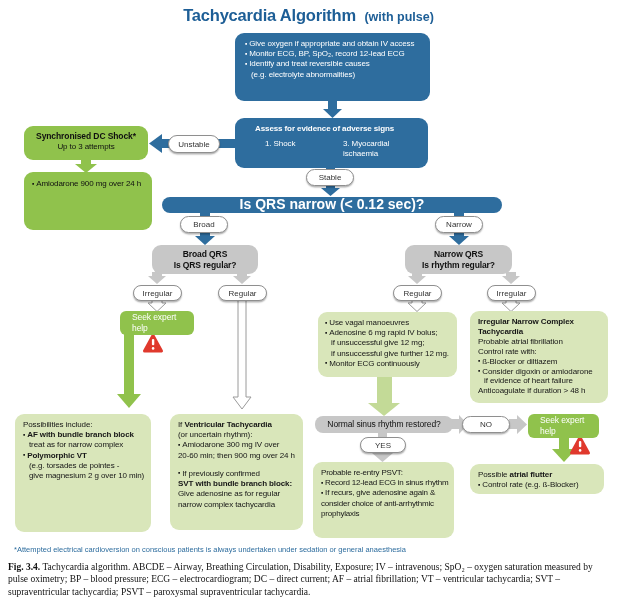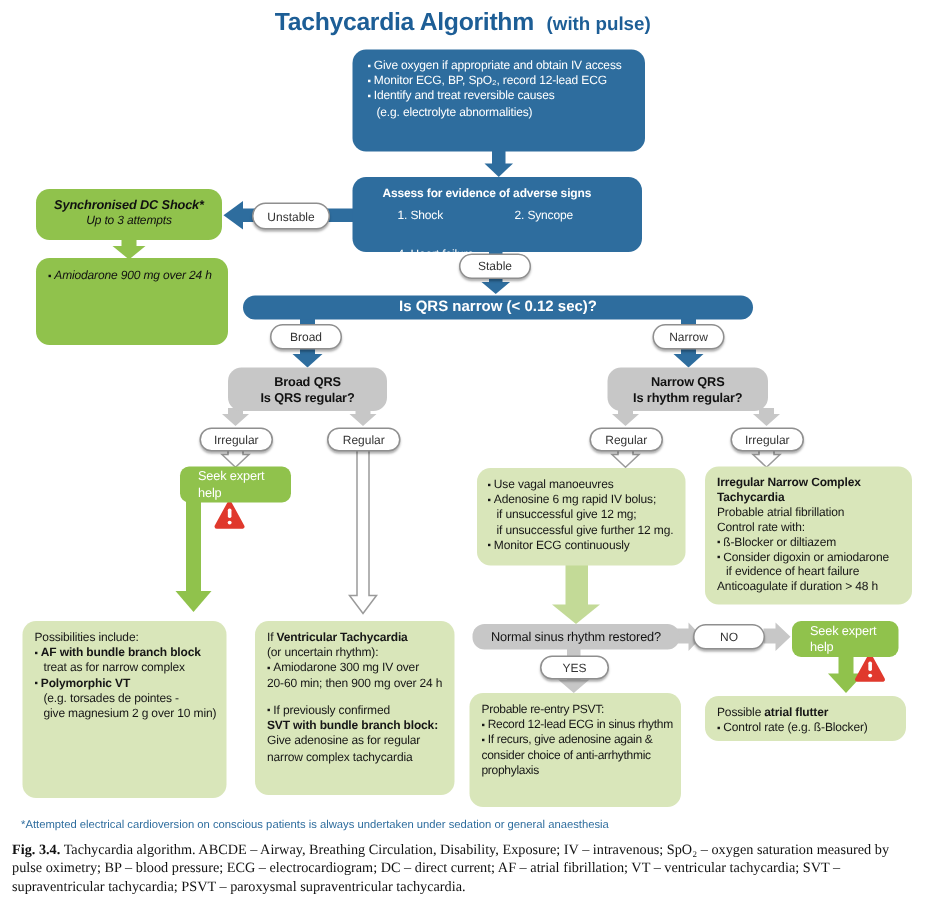--- a/index.html
+++ b/index.html
@@ -9,26 +9,26 @@
   html,body{margin:0;padding:0;background:#fff;}
   .canvas{position:relative;width:617px;height:600px;background:#ffffff;
           font-family:"Liberation Sans",sans-serif;overflow:hidden;}
   .connectors{position:absolute;left:0;top:0;z-index:1;}
   .title{position:absolute;left:0;top:6px;width:617px;text-align:center;color:var(--titleblue);z-index:2;}
   .t-main{font-size:16.5px;font-weight:700;letter-spacing:-0.2px;}
   .t-suffix{font-size:12.5px;font-weight:700;margin-left:4px;}
   .box{position:absolute;z-index:2;box-sizing:border-box;border-radius:9px;
        font-size:8px;line-height:1.28;letter-spacing:-0.1px;}
   .blue{background:var(--blue);color:#fff;padding:6px 8px 6px 10px;}
-  .brightgreen{background:var(--green);color:#101010;padding:5px 6px;font-style:italic;}
+  .brightgreen{background:var(--green);color:#101010;padding:5px 6px;}
   .lightgreen{background:var(--lgreen);color:#161616;padding:6px 8px;}
   .graybox{background:var(--gray);color:#111;font-weight:700;text-align:center;
            display:flex;flex-direction:column;justify-content:center;font-size:8.5px;}
   .bar{display:flex;align-items:center;justify-content:center;font-weight:700;
-       font-size:10px;color:#fff;background:var(--blue);border-radius:8px;letter-spacing:0;}
+       font-size:14px;color:#fff;background:var(--blue);border-radius:8px;letter-spacing:0;}
   .seek{background:var(--green);color:#fff;display:flex;align-items:center;justify-content:center;
         font-size:8.5px;border-radius:6px;padding:12px;}
   .pill{position:absolute;z-index:3;background:#fff;border:1px solid #8f8f8f;border-radius:9px;
         display:flex;align-items:center;justify-content:center;font-size:8px;color:#333;
         box-shadow:0 1.5px 1.5px rgba(0,0,0,.3);box-sizing:border-box;}
   .line{white-space:nowrap;}
   .wrapline{white-space:normal;}
   .bullet{padding-left:6px;text-indent:-6px;}
   .bullet::before{content:"\25AA";margin-right:2px;font-size:6.5px;vertical-align:0.5px;}
   .indent{padding-left:6px;}
@@ -108,20 +108,21 @@
     <div class="line bullet">Give oxygen if appropriate and obtain IV access</div>
     <div class="line bullet">Monitor ECG, BP, SpO₂, record 12-lead ECG</div>
     <div class="line bullet">Identify and treat reversible causes</div>
     <div class="line indent">(e.g. electrolyte abnormalities)</div>
   </div>
 
   <div class="box blue" style="left:235px;top:118px;width:193px;height:50px;padding-left:20px;">
     <div class="line b">Assess for evidence of adverse signs</div>
     <div class="adv-grid">
       <span>1. Shock</span>
+      <span>3. Myocardial ischaemia</span>
       <span>2. Syncope</span>
       <span>4. Heart failure</span>
     </div>
   </div>
 
   <div class="pill" style="left:168px;top:135px;width:52px;height:18px;">Unstable</div>
   <div class="pill" style="left:306px;top:169px;width:48px;height:17px;">Stable</div>
 
   <div class="box brightgreen center" style="left:24px;top:126px;width:124px;height:34px;">
     <div class="line b" style="font-size:8.5px;">Synchronised DC Shock*</div>

